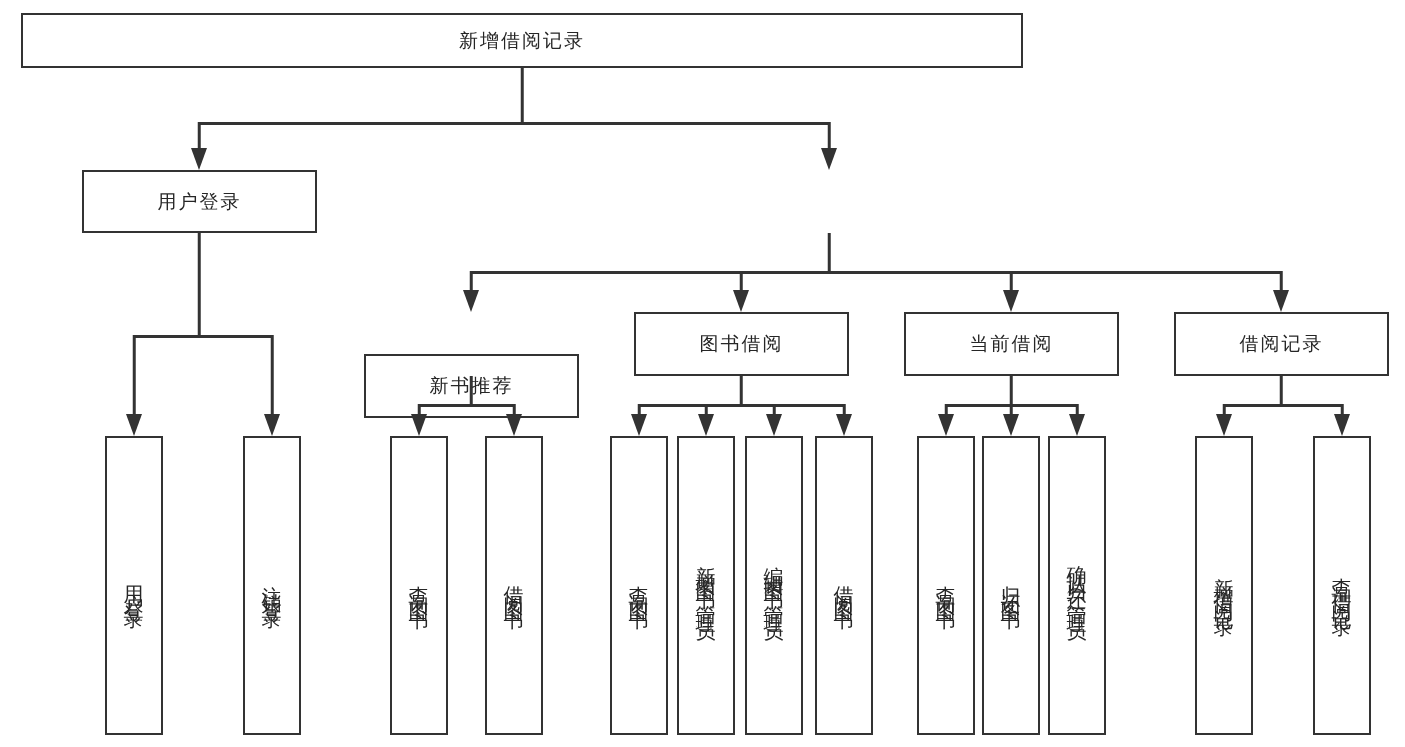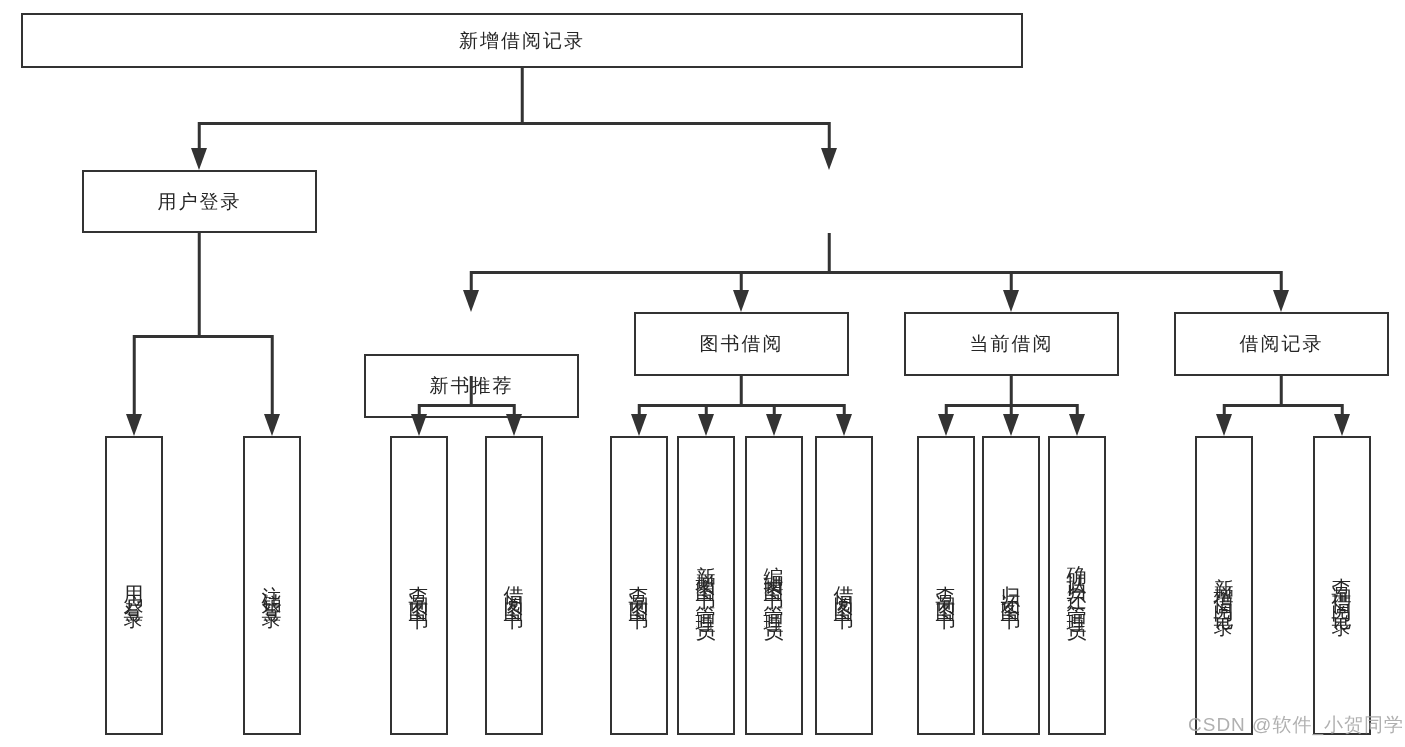--- a/index.html
+++ b/index.html
@@ -146,14 +146,13 @@
   <div class="vbox" style="left:745px;">编辑图书（管理员）</div>
   <div class="vbox" style="left:815px;">借阅图书</div>
 
   <div class="vbox" style="left:917px;">查询图书</div>
   <div class="vbox" style="left:982px;">归还图书</div>
   <div class="vbox" style="left:1048px;">确认归还（管理员）</div>
 
   <div class="vbox" style="left:1195px;">新增借阅记录</div>
   <div class="vbox" style="left:1313px;">查询借阅记录</div>
 
-  <div class="watermark">CSDN @软件_小贺同学</div>
 </div>
 
 </body></html>

